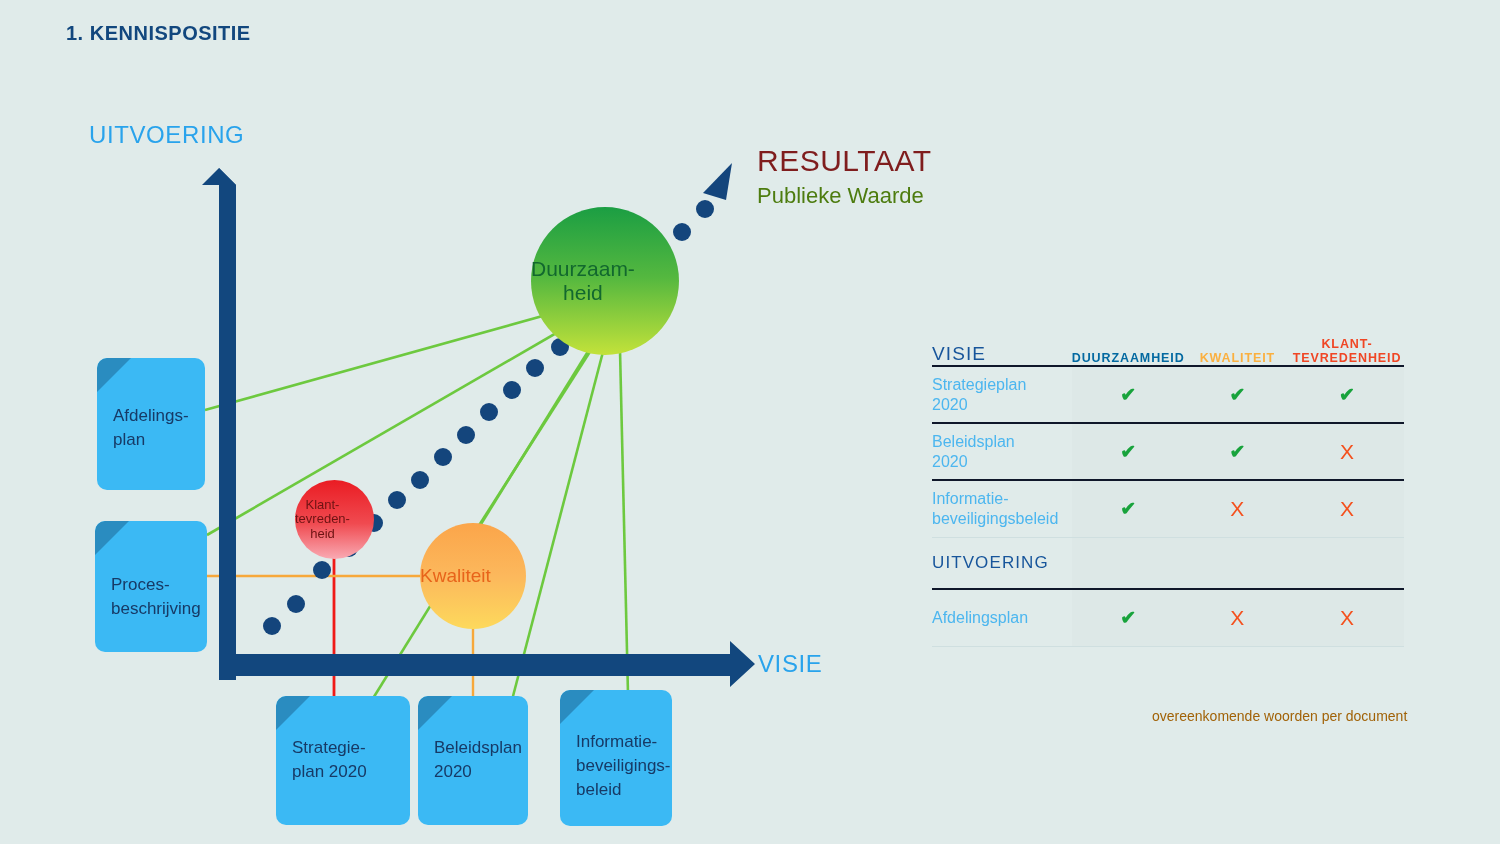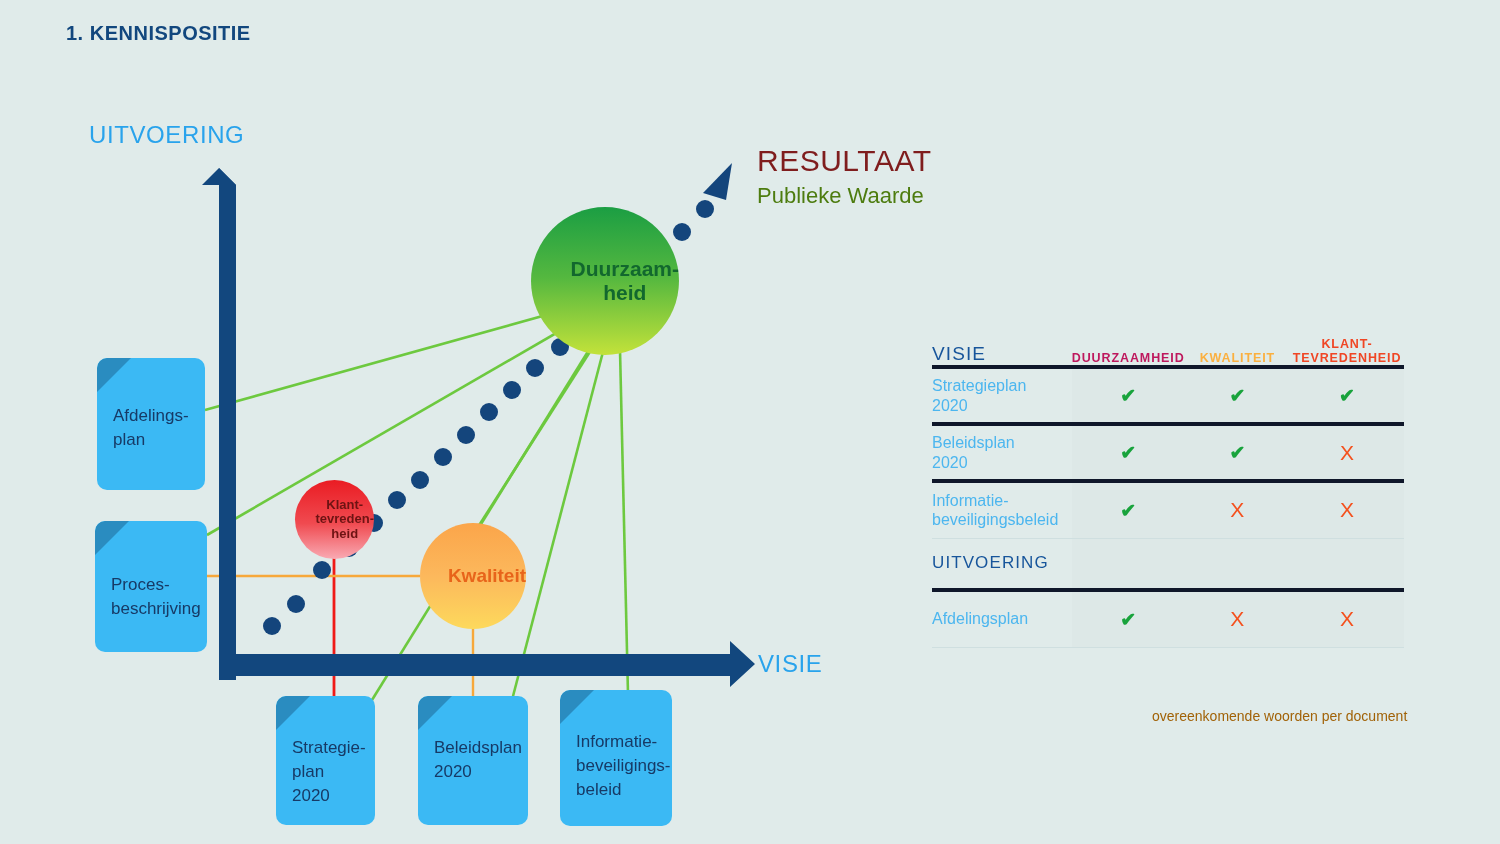--- a/index.html
+++ b/index.html
@@ -32,22 +32,22 @@
     color: #7f1d1d; font-size: 30px; letter-spacing: 0.5px;
   }
   #label-publieke {
     position: absolute; left: 757px; top: 183px;
     color: #4d7c0f; font-size: 22px;
   }
 
   
   .bubble {
     position: absolute; border-radius: 50%;
-    display: flex; align-items: center; justify-content: flex-end;
-    text-align: center; font-weight: bold; line-height: 1.12;
+    display: flex; align-items: center; justify-content: flex-start;
+    text-align: center; font-weight: normal; line-height: 1.12;
   }
   #bubble-duurzaamheid {
     left: 531px; top: 207px; width: 148px; height: 148px;
     background: linear-gradient(to bottom, #1b9e43 0%, #55b83f 48%, #c3e23a 100%);
     color: #12682e; font-size: 21px;
   }
   #bubble-kwaliteit {
     left: 420px; top: 523px; width: 106px; height: 106px;
     background: linear-gradient(to bottom, #fba54a 0%, #fcb85c 50%, #fdd95c 100%);
     color: #e8641a; font-size: 19px;
@@ -73,21 +73,21 @@
     position: absolute; left: 0; top: 0;
     width: 34px; height: 34px;
     background: #2a8cc0;
     clip-path: polygon(0 0, 100% 0, 0 100%);
     border-top-left-radius: 10px;
   }
   .doc-card .doc-text { position: relative; z-index: 2; }
 
   #doc-afdelingsplan { left: 97px; top: 358px; width: 108px; height: 132px; }
   #doc-procesbeschrijving { left: 95px; top: 521px; width: 112px; height: 131px; }
-  #doc-strategieplan { left: 276px; top: 696px; width: 99px; height: 129px; }
+  #doc-strategieplan { left: 276px; top: 696px; width: 134px; height: 129px; }
   #doc-beleidsplan { left: 418px; top: 696px; width: 110px; height: 129px; }
   #doc-informatiebeveiliging { left: 560px; top: 690px; width: 112px; height: 136px; }
   #doc-strategieplan .doc-text,
   #doc-beleidsplan .doc-text,
   #doc-informatiebeveiliging .doc-text { padding-top: 24px; }
   #doc-afdelingsplan .doc-text { padding-top: 30px; }
   #doc-procesbeschrijving .doc-text { padding-top: 36px; }
 
   
   #matrix {
@@ -101,25 +101,25 @@
     text-align: left; vertical-align: bottom;
     color: #17559b; font-size: 19px; font-weight: normal;
     letter-spacing: 1.1px; padding-bottom: 6px;
     width: 140px;
   }
   .mx-head-col {
     vertical-align: bottom; padding-bottom: 6px;
     font-size: 12.5px; font-weight: bold; letter-spacing: 0.9px;
     text-align: center;
   }
-  .mx-head-col.c-green  { color: #be185d; width: 112px; }
+  .mx-head-col.c-green  { color: #0369a1; width: 112px; }
   .mx-head-col.c-orange { color: #fbb040; width: 106px; }
   .mx-head-col.c-red    { color: #f04624; width: 114px; }
 
-  .mx-row td { border-top: 4px solid #0f172a; height: 57px; }
+  .mx-row td { border-top: 2px solid #0f172a; height: 57px; }
   .mx-row .mx-name {
     color: #4cb6ef; font-size: 16px; line-height: 1.22;
     padding: 0 4px 0 0; vertical-align: middle;
   }
   .mx-row .mx-cell {
     text-align: center; vertical-align: middle;
     background: #dde8e7;
     font-size: 19px; font-weight: bold;
   }
   .mx-row .mx-cell.v-check { color: #18a33c; }

